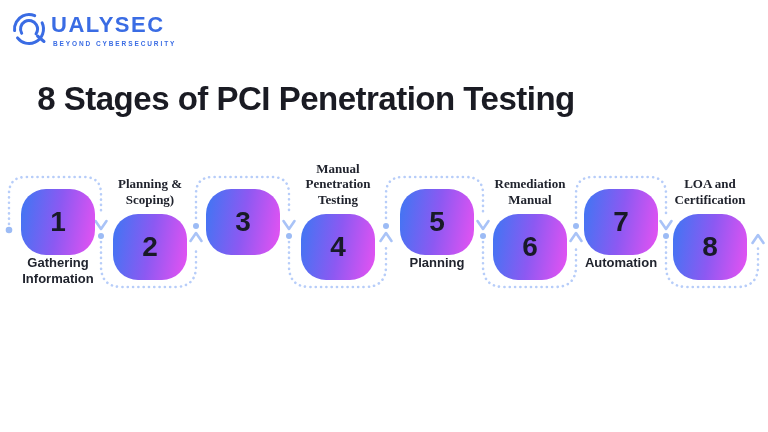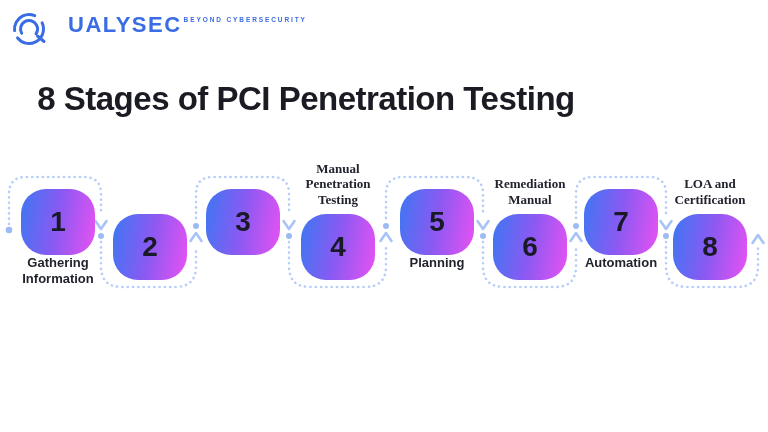--- a/index.html
+++ b/index.html
@@ -17,23 +17,22 @@
   .logo {
     position: absolute;
     left: 10px;
     top: 10px;
     display: flex;
     align-items: flex-start;
     gap: 3px;
   }
   .logo-text-col {
     display: flex;
-    flex-direction: row;
+    flex-direction: column;
     padding-top: 3px;
-    margin-left: 17px;
   }
   .brand-text {
     font-size: 22px;
     font-weight: bold;
     letter-spacing: 1.5px;
     color: #3a6ce4;
     line-height: 24px;
   }
   .brand-tagline {
     font-size: 6.5px;
@@ -167,20 +166,21 @@
     <div class="badge high">
       <span class="badge-number">1</span>
     </div>
     <div class="stage-label below">Gathering Information</div>
   </div>
 
   <div class="stage" style="left:98px">
     <div class="badge low">
       <span class="badge-number">2</span>
     </div>
+    <div class="stage-label above">Planning &amp; Scoping)</div>
   </div>
 
   <div class="stage" style="left:191px">
     <div class="badge high">
       <span class="badge-number">3</span>
     </div>
   </div>
 
   <div class="stage" style="left:286px">
     <div class="badge low">

